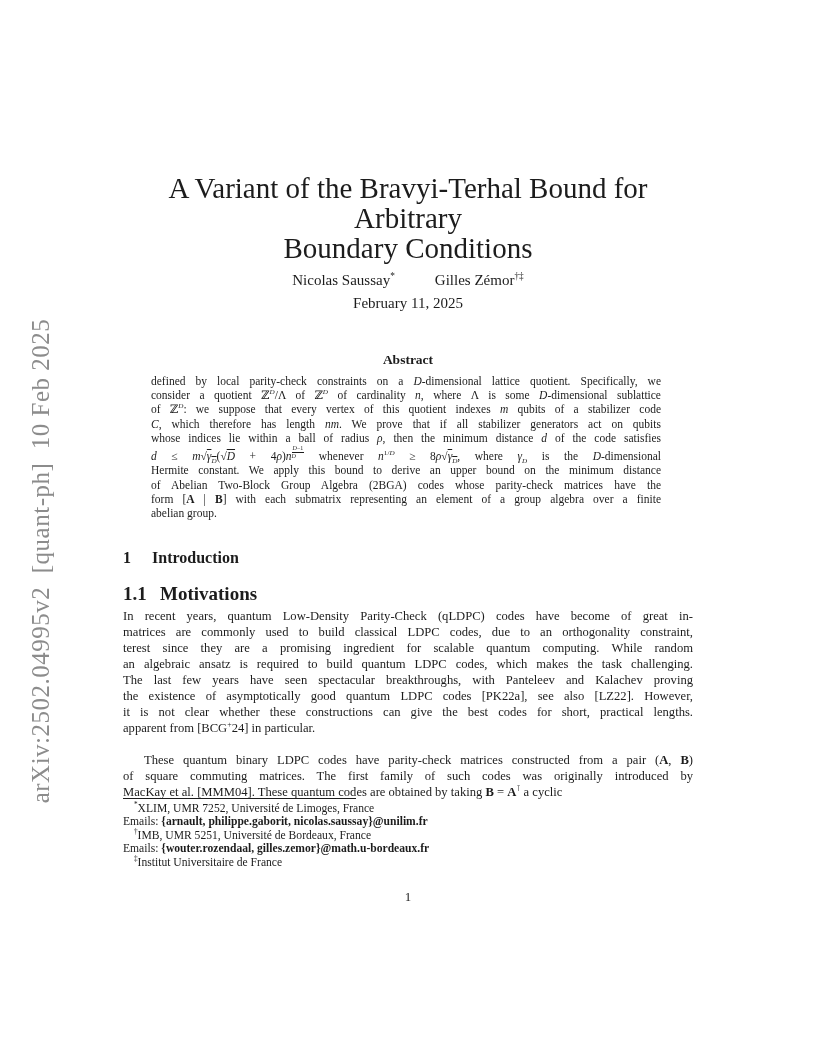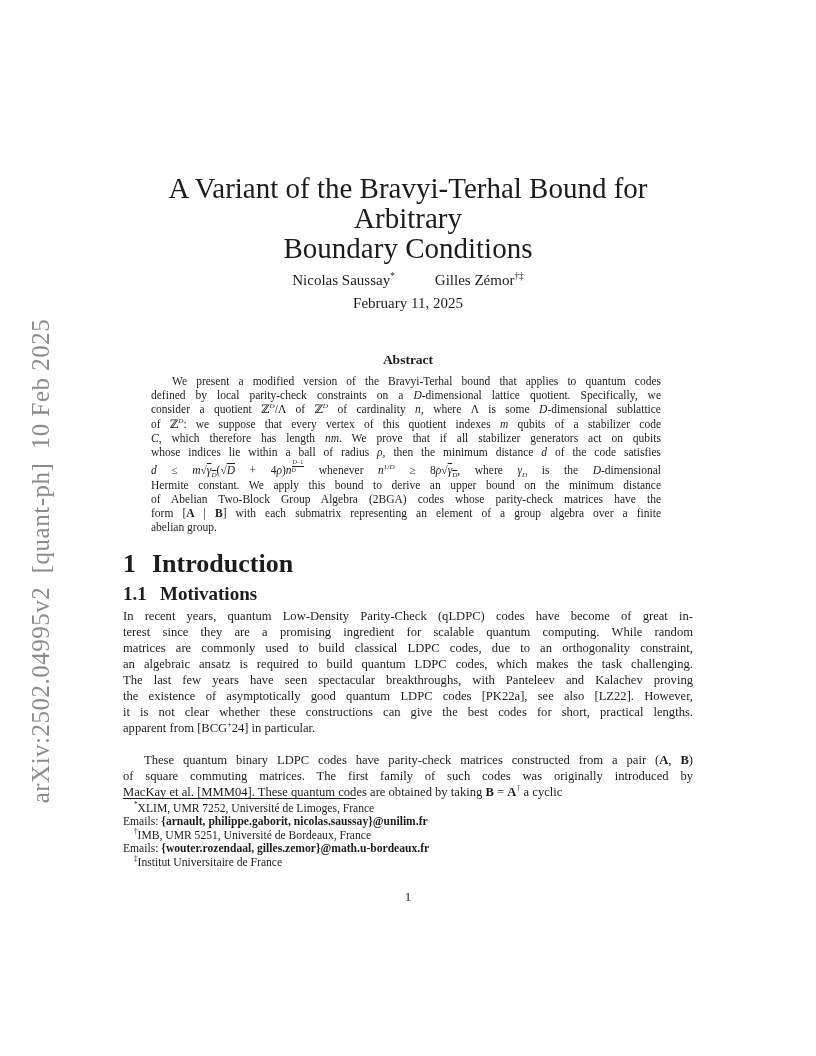--- a/index.html
+++ b/index.html
@@ -58,21 +58,21 @@
   .body-text.p2 { top: 752px; }
   .line { text-align: justify; text-align-last: justify; white-space: nowrap; }
   .line.last { text-align-last: left; }
   .line.indent { text-indent: 21px; }
   
   .line { white-space: normal; }
   .section-heading {
     position: absolute;
     left: 123px; font-weight: bold;
   }
-  .section-heading.s1 { top: 549px; font-size: 26px; }
+  .section-heading.s1 { top: 549px; font-size: 16px; }
   .section-heading.s11 { top: 583px; font-size: 19px; }
   .sec-num { display: inline-block; }
   .s1 .sec-num { width: 29px; }
   .s11 .sec-num { width: 37px; }
   .footnote-rule {
     position: absolute;
     top: 798px; left: 123px; width: 233px;
     border-top: 1.2px solid #1c1c1c;
   }
   .footnotes {
@@ -117,21 +117,20 @@
   <div class="authors-row r2">
     <span class="author"><span>Nicolas Saussay</span><sup>*</sup></span>
     <span class="author"><span>Gilles Zémor</span><sup>†‡</sup></span>
   </div>
 
   <div class="date">February 11, 2025</div>
 
   <div class="abstract-heading">Abstract</div>
 
   <div class="abstract">
-    <div class="line indent">We present a modified version of the Bravyi-Terhal bound that applies to quantum codes</div>
     <div class="line">defined by local parity-check constraints on a <i>D</i>-dimensional lattice quotient. Specifically, we</div>
     <div class="line">consider a quotient ℤ<sup><i>D</i></sup>/Λ of ℤ<sup><i>D</i></sup> of cardinality <i>n</i>, where Λ is some <i>D</i>-dimensional sublattice</div>
     <div class="line">of ℤ<sup><i>D</i></sup>: we suppose that every vertex of this quotient indexes <i>m</i> qubits of a stabilizer code</div>
     <div class="line"><i>C</i>, which therefore has length <i>nm</i>. We prove that if all stabilizer generators act on qubits</div>
     <div class="line">whose indices lie within a ball of radius <i>ρ</i>, then the minimum distance <i>d</i> of the code satisfies</div>
     <div class="line"><i>d</i> ≤ <i>m</i>√<span class="ol"><i>γ<sub>D</sub></i></span>(√<span class="ol"><i>D</i></span> + 4<i>ρ</i>)<i>n</i><span class="fr"><span class="top"><i>D</i>−1</span><span class="bot"><i>D</i></span></span> whenever <i>n</i><sup>1/<i>D</i></sup> ≥ 8<i>ρ</i>√<span class="ol"><i>γ<sub>D</sub></i></span>, where <i>γ<sub>D</sub></i> is the <i>D</i>-dimensional</div>
     <div class="line">Hermite constant. We apply this bound to derive an upper bound on the minimum distance</div>
     <div class="line">of Abelian Two-Block Group Algebra (2BGA) codes whose parity-check matrices have the</div>
     <div class="line">form [<b>A</b> | <b>B</b>] with each submatrix representing an element of a group algebra over a finite</div>
     <div class="line last">abelian group.</div>
@@ -140,22 +139,22 @@
   <div class="section-heading s1">
     <span class="sec-num">1</span><span>Introduction</span>
   </div>
 
   <div class="section-heading s11">
     <span class="sec-num">1.1</span><span>Motivations</span>
   </div>
 
   <div class="body-text p1">
     <div class="line">In recent years, quantum Low-Density Parity-Check (qLDPC) codes have become of great in-</div>
+    <div class="line">matrices are commonly used to build classical LDPC codes, due to an orthogonality constraint,</div>
     <div class="line">terest since they are a promising ingredient for scalable quantum computing.  While random</div>
-    <div class="line">matrices are commonly used to build classical LDPC codes, due to an orthogonality constraint,</div>
     <div class="line">an algebraic ansatz is required to build quantum LDPC codes, which makes the task challenging.</div>
     <div class="line">The last few years have seen spectacular breakthroughs, with Panteleev and Kalachev proving</div>
     <div class="line">the existence of asymptotically good quantum LDPC codes [PK22a], see also [LZ22]. However,</div>
     <div class="line">it is not clear whether these constructions can give the best codes for short, practical lengths.</div>
     <div class="line last">apparent from [BCG<sup>+</sup>24] in particular.</div>
   </div>
 
   <div class="body-text p2">
     <div class="line indent">These quantum binary LDPC codes have parity-check matrices constructed from a pair (<b>A</b>, <b>B</b>)</div>
     <div class="line">of square commuting matrices.  The first family of such codes was originally introduced by</div>

